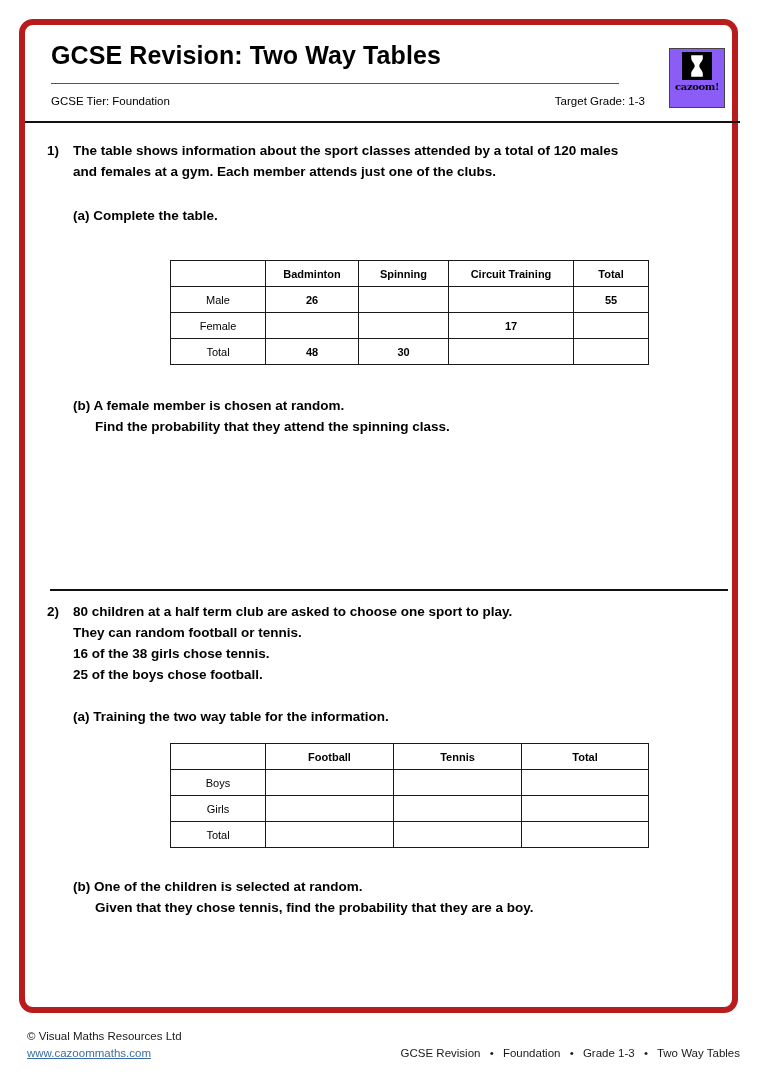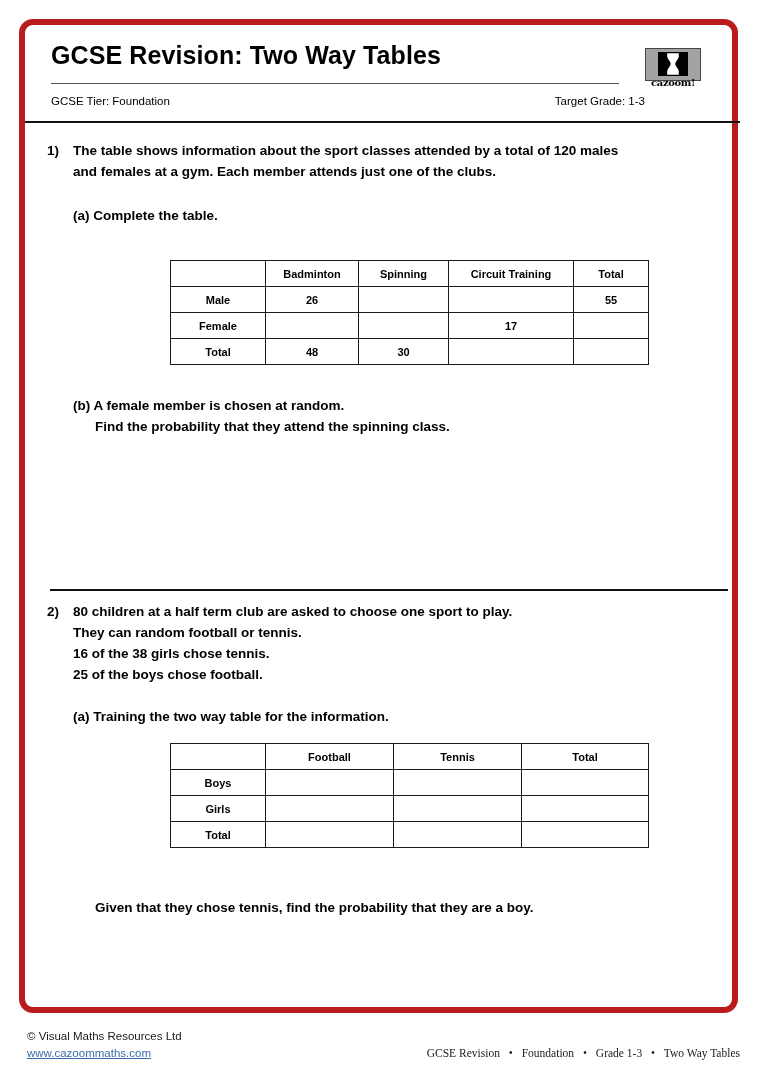--- a/index.html
+++ b/index.html
@@ -73,26 +73,26 @@
     left: 420px;
     top: 70px;
     width: 200px;
     text-align: right;
     font-size: 11.5px;
   }
 
   
   .logo-box {
     position: absolute;
-    left: 620px;
+    left: 644px;
     top: 23px;
     width: 56px;
-    height: 33px;
+    height: 60px;
     border: 1px solid #444444;
-    background: #a3a3a3;
+    background: #8b5cf6;
     box-sizing: border-box;
     display: flex;
     flex-direction: column;
     align-items: center;
     justify-content: flex-start;
     padding-top: 3px;
   }
   .logo-mark {
     width: 30px;
     height: 28px;
@@ -171,21 +171,21 @@
     border: 1px solid #1a1a1a;
     height: 26px;
     font-size: 11px;
     font-weight: bold;
     text-align: center;
     vertical-align: middle;
     padding: 0 2px;
     box-sizing: border-box;
   }
   .twt th { font-weight: bold; }
-  .twt .rowhead { font-weight: bold; }
+  .twt .rowhead { font-weight: normal; }
 
   
   .footer {
     position: absolute;
     left: 0;
     top: 1024px;
     width: 642px;
     height: 62px;
   }
   .footer-copy {
@@ -206,21 +206,20 @@
   }
   .footer-meta {
     position: absolute;
     left: 300px;
     top: 23px;
     width: 440px;
     text-align: right;
     font-size: 11.5px;
     color: #1a1a1a;
     white-space: nowrap;
-    font-family: Liberation Serif, serif;
   }
   .footer-meta .sep { padding: 0 6px; }
 </style>
 </head>
 <body>
 
 <div class="page-frame">
 
   <div class="header-block">
 
@@ -351,20 +350,21 @@
           </tr>
           <tr>
             <td class="rowhead">Total</td>
             <td></td>
             <td></td>
             <td></td>
           </tr>
         </tbody>
       </table>
 
+      <div class="part-label" style="top:275px;">(b) One of the children is selected at random.</div>
 
       <div class="part-cont" style="top:296px;">Given that they chose tennis, find the probability that they are a boy.</div>
     </div>
 
   </div>
 </div>
 
 <div class="footer">
   <div class="footer-copy">© Visual Maths Resources Ltd</div>
 

